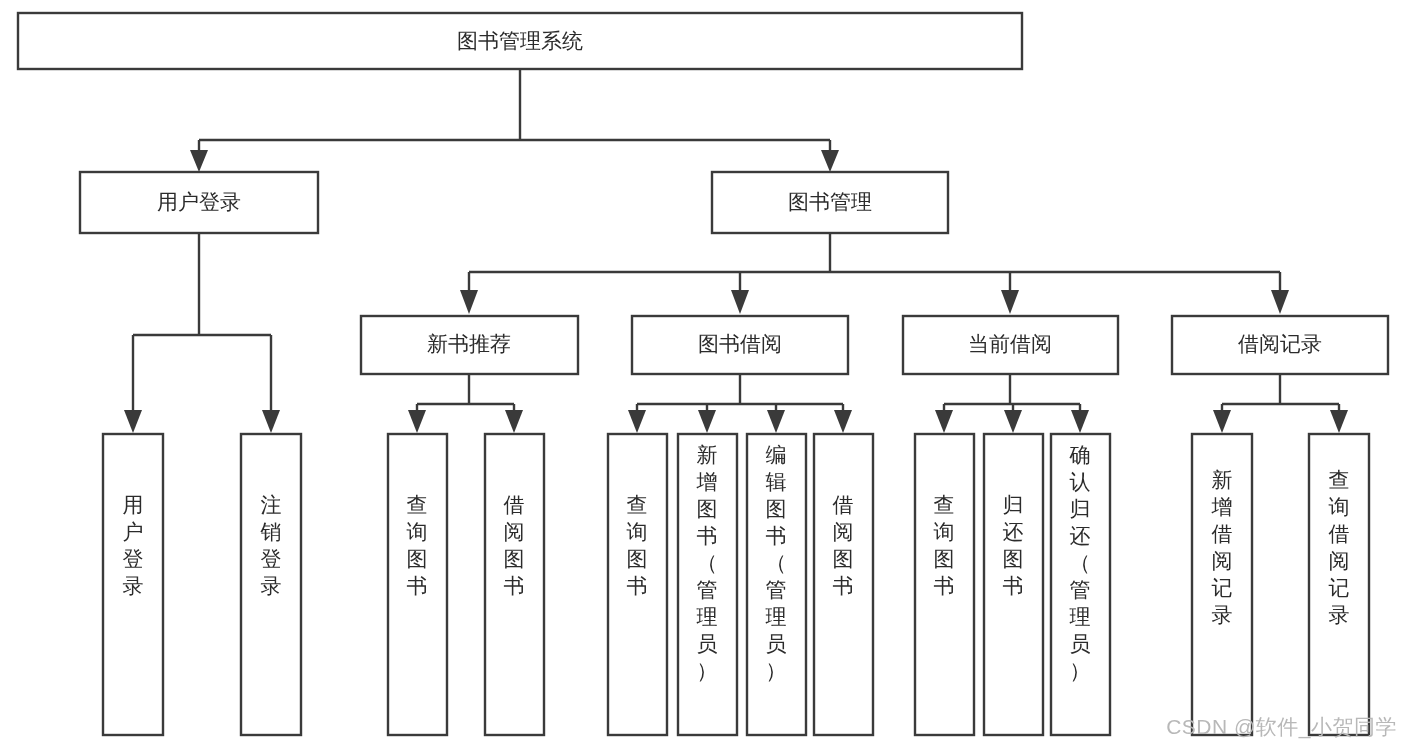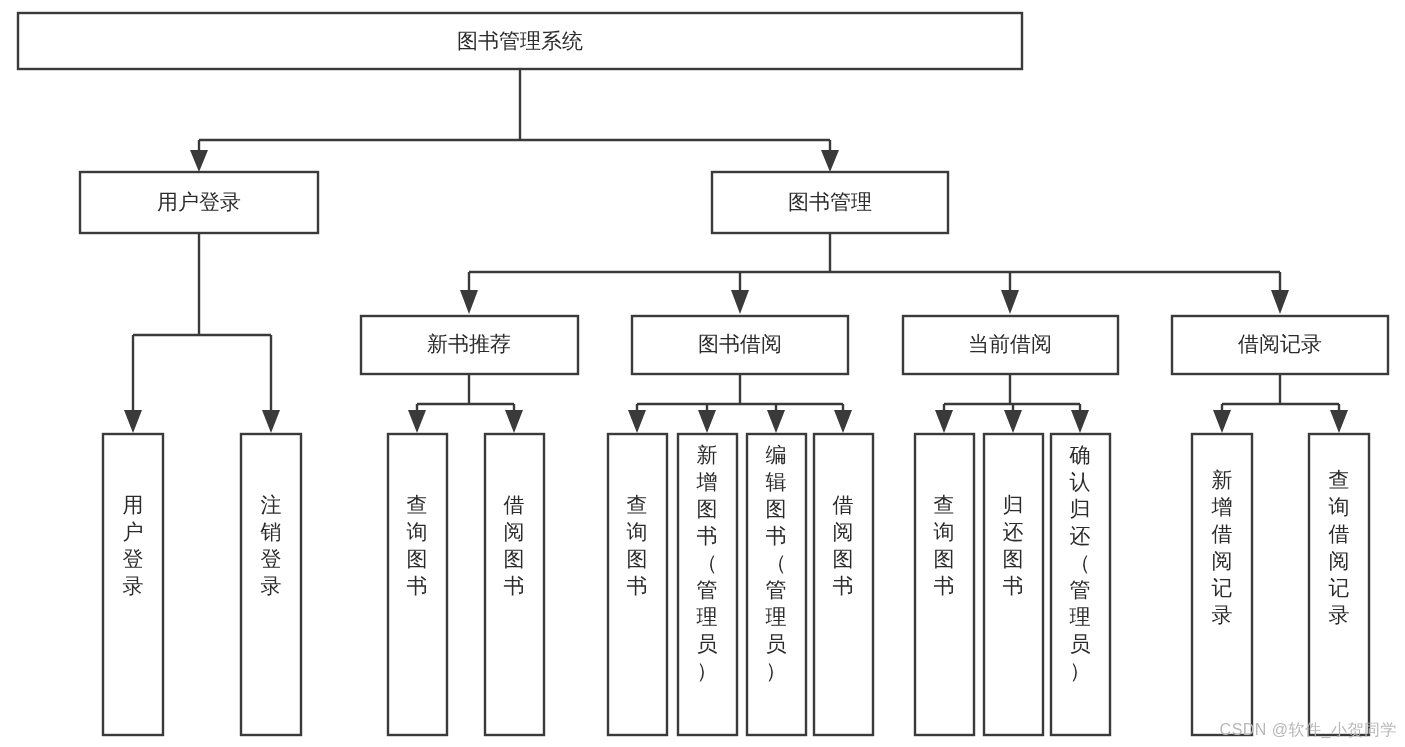--- a/index.html
+++ b/index.html
@@ -54,21 +54,21 @@
     font-family: "Liberation Sans", "DejaVu Sans", sans-serif;
     font-size: 21px;
     fill: #2b2b2b;
     text-anchor: middle;
   }
   .watermark-text {
     position: absolute;
     right: 8px;
     bottom: 6px;
     font-family: "Liberation Sans", "DejaVu Sans", sans-serif;
-    font-size: 16px;
+    font-size: 21px;
     color: #b8b8b8;
     white-space: nowrap;
     letter-spacing: 0.5px;
   }
 </style>
 </head>
 <body>
 
 <div id="diagram-root">
 

